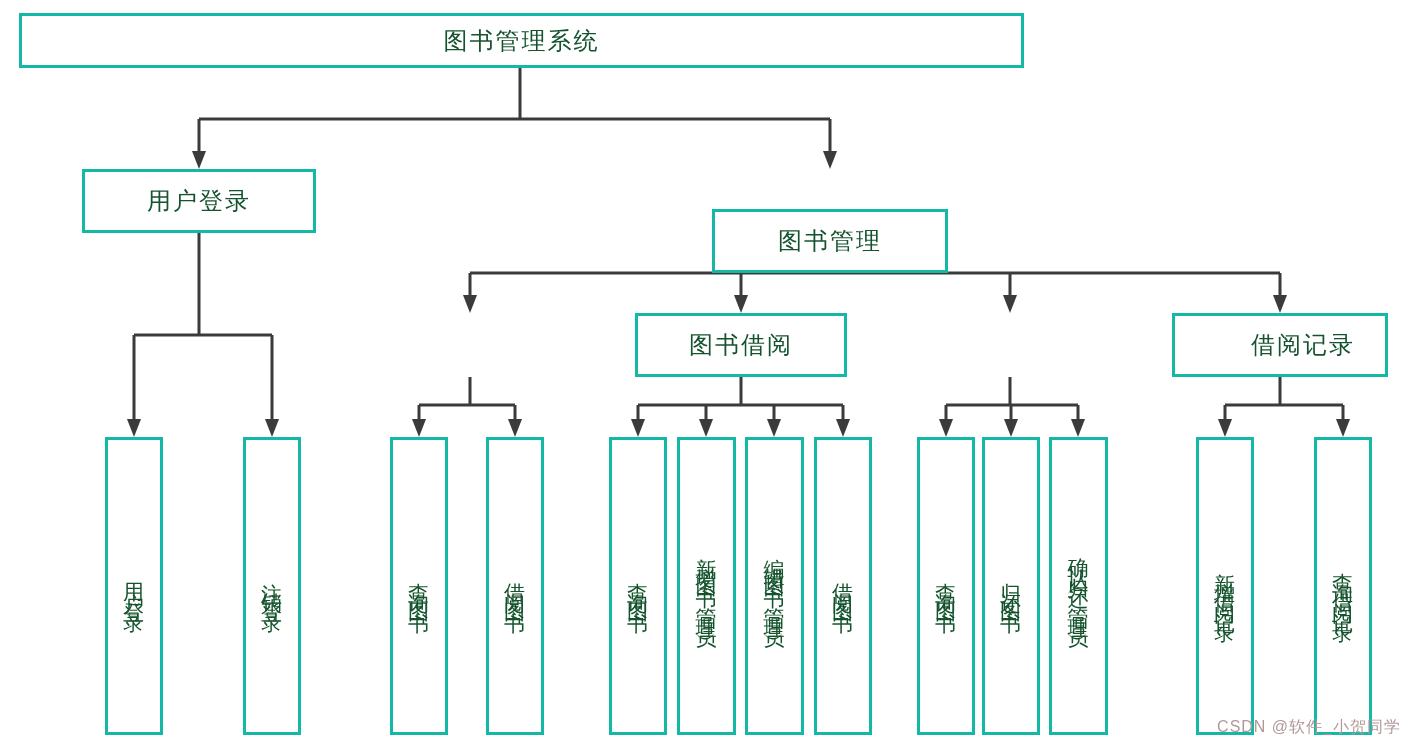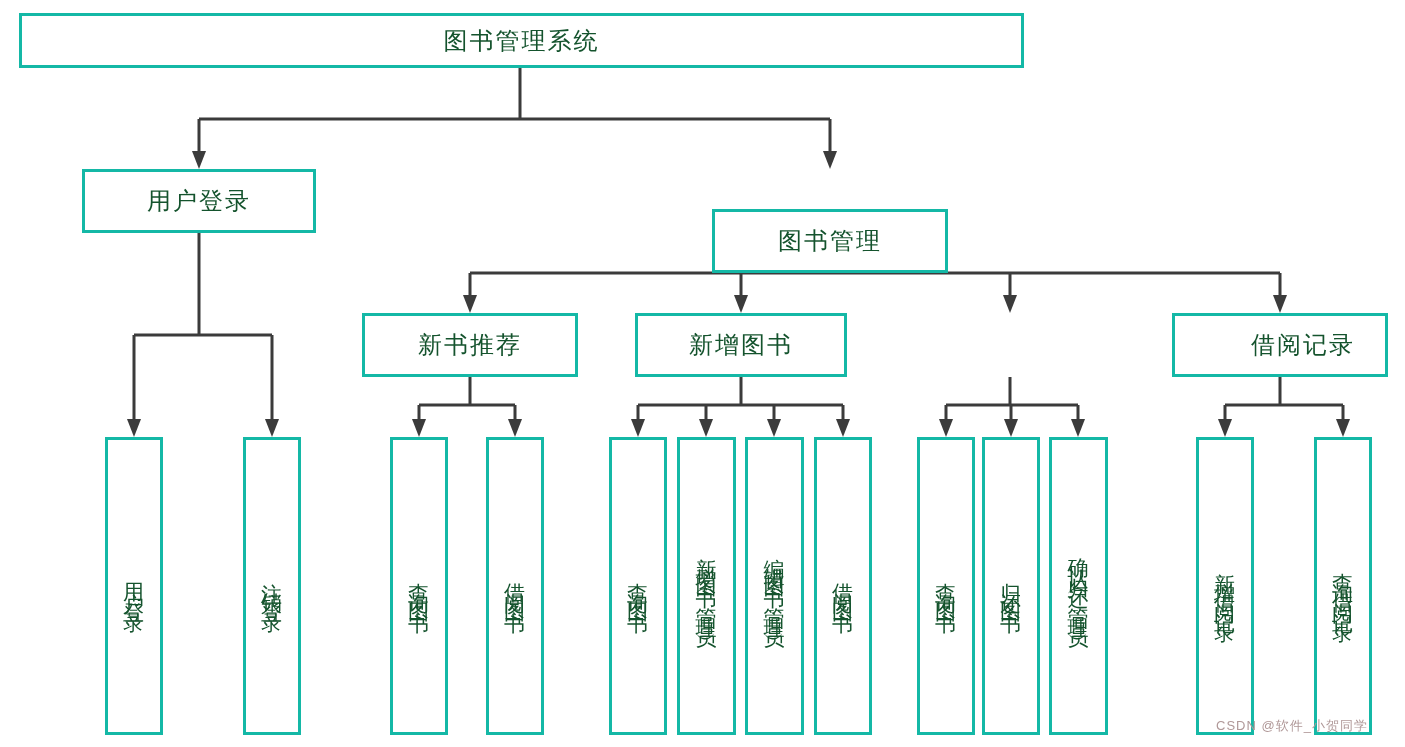--- a/index.html
+++ b/index.html
@@ -45,25 +45,25 @@
     text-orientation: mixed;
     letter-spacing: 10px;
     line-height: 1;
     white-space: nowrap;
   }
   .watermark {
     position: absolute;
     left: 1183px;
     top: 717px;
     width: 218px;
-    font-size: 13px;
+    font-size: 16px;
     letter-spacing: 1px;
     color: #b09898;
     white-space: nowrap;
-    text-align: center;
+    text-align: right;
   }
 </style>
 </head>
 <body>
 
 <div class="stage">
 
   <svg class="connectors" viewBox="0 0 1405 747" xmlns="http://www.w3.org/2000/svg" fill="none" stroke="#3b3b3b" stroke-width="3">
 
     <g>
@@ -112,22 +112,21 @@
       <polygon fill="#3b3b3b" stroke="none" points="1218,419 1232,419 1225,437"></polygon>
       <polygon fill="#3b3b3b" stroke="none" points="1336,419 1350,419 1343,437"></polygon>
     </g>
   </svg>
 
   <div class="node h-node" style="left:19px; top:13px; width:1005px; height:55px;">图书管理系统</div>
 
   <div class="node h-node" style="left:82px; top:169px; width:234px; height:64px;">用户登录</div>
   <div class="node h-node" style="left:712px; top:169px; width:236px; height:64px;margin-top:40px;">图书管理</div>
 
-  <div class="node h-node" style="left:362px; top:313px; width:216px; height:64px;">新书推荐</div>
-  <div class="node h-node" style="left:635px; top:313px; width:212px; height:64px;">新增图书</div>
+  <div class="node h-node" style="left:635px; top:313px; width:212px; height:64px;">图书借阅</div>
   <div class="node h-node" style="left:1172px; top:313px; width:216px; height:64px;padding-left:46px;">借阅记录</div>
 
   <div class="node v-node" style="left:105px; top:437px; width:58px; height:298px;">
     <span class="v-label">用户登录</span>
   </div>
   <div class="node v-node" style="left:243px; top:437px; width:58px; height:298px;">
     <span class="v-label">注销登录</span>
   </div>
 
   <div class="node v-node" style="left:390px; top:437px; width:58px; height:298px;">

